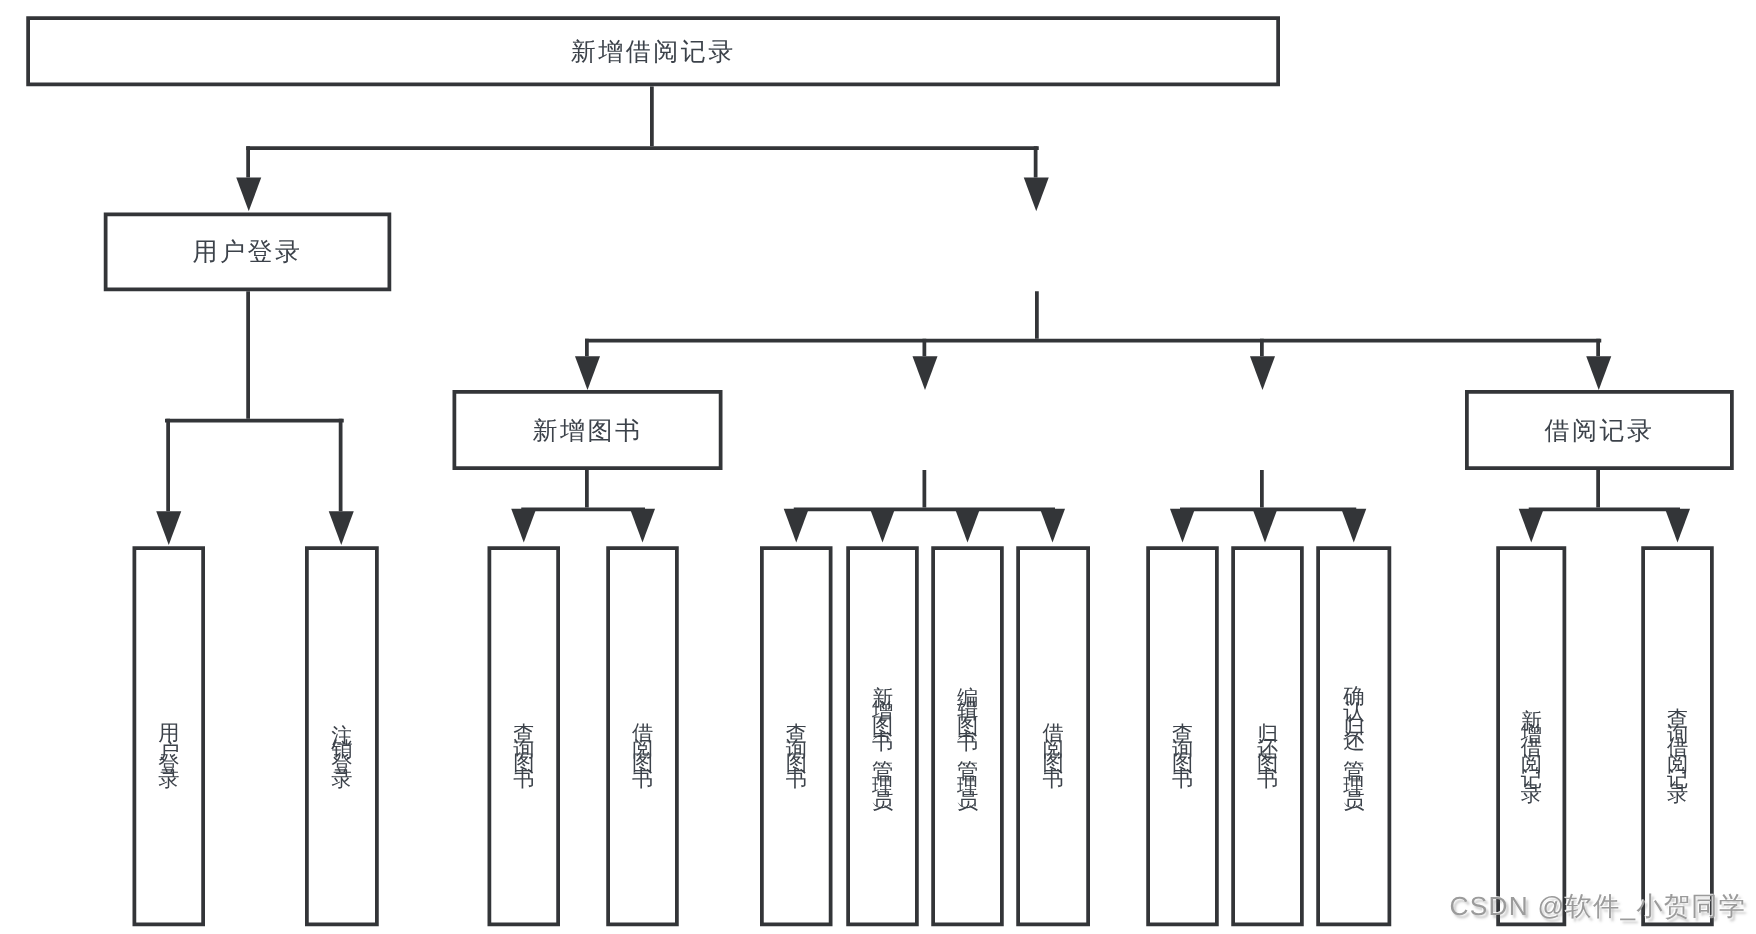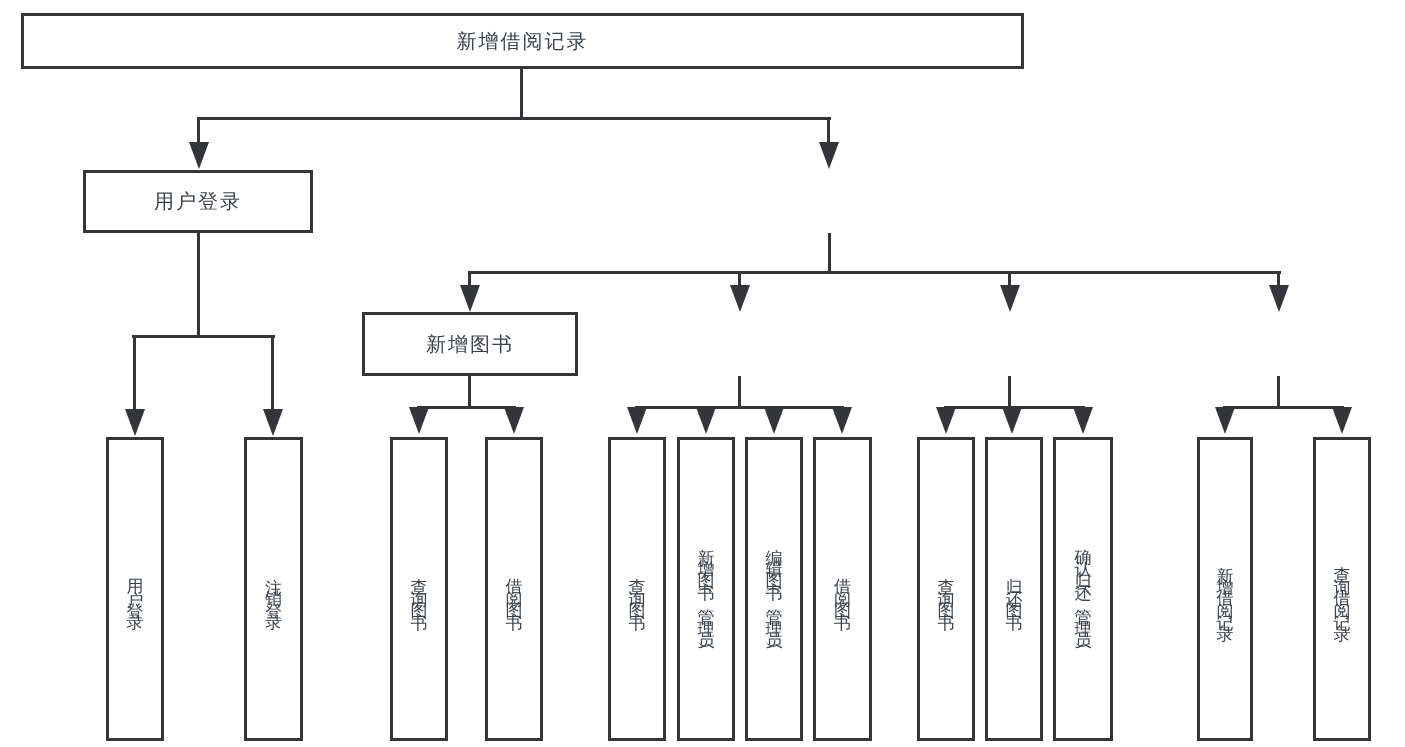--- a/index.html
+++ b/index.html
@@ -93,20 +93,23 @@
     <span class="lbl">新增借阅记录</span>
   </div>
 
   <div class="box hdr" style="left:83px;top:170px;width:230px;height:63px">
     <span class="lbl">用户登录</span>
   </div>
 
   <div class="box hdr" style="left:362px;top:312px;width:216px;height:64px">
     <span class="lbl">新增图书</span>
   </div>
+  <div class="box hdr" style="left:1172px;top:312px;width:215px;height:64px">
+    <span class="lbl">借阅记录</span>
+  </div>
 
   <div class="box leaf" style="left:106px;top:437px;width:58px;height:304px">
     <span class="lbl">用户登录</span>
   </div>
   <div class="box leaf" style="left:244px;top:437px;width:59px;height:304px">
     <span class="lbl">注销登录</span>
   </div>
 
   <div class="box leaf" style="left:390px;top:437px;width:58px;height:304px">
     <span class="lbl">查询图书</span>
@@ -138,13 +141,14 @@
     <span class="lbl">确认归还（管理员）</span>
   </div>
 
   <div class="box leaf" style="left:1197px;top:437px;width:56px;height:304px">
     <span class="lbl">新增借阅记录</span>
   </div>
   <div class="box leaf" style="left:1313px;top:437px;width:58px;height:304px">
     <span class="lbl">查询借阅记录</span>
   </div>
 
+  <div class="watermark">CSDN @软件_小贺同学</div>
 </div>
 
 </body></html>

